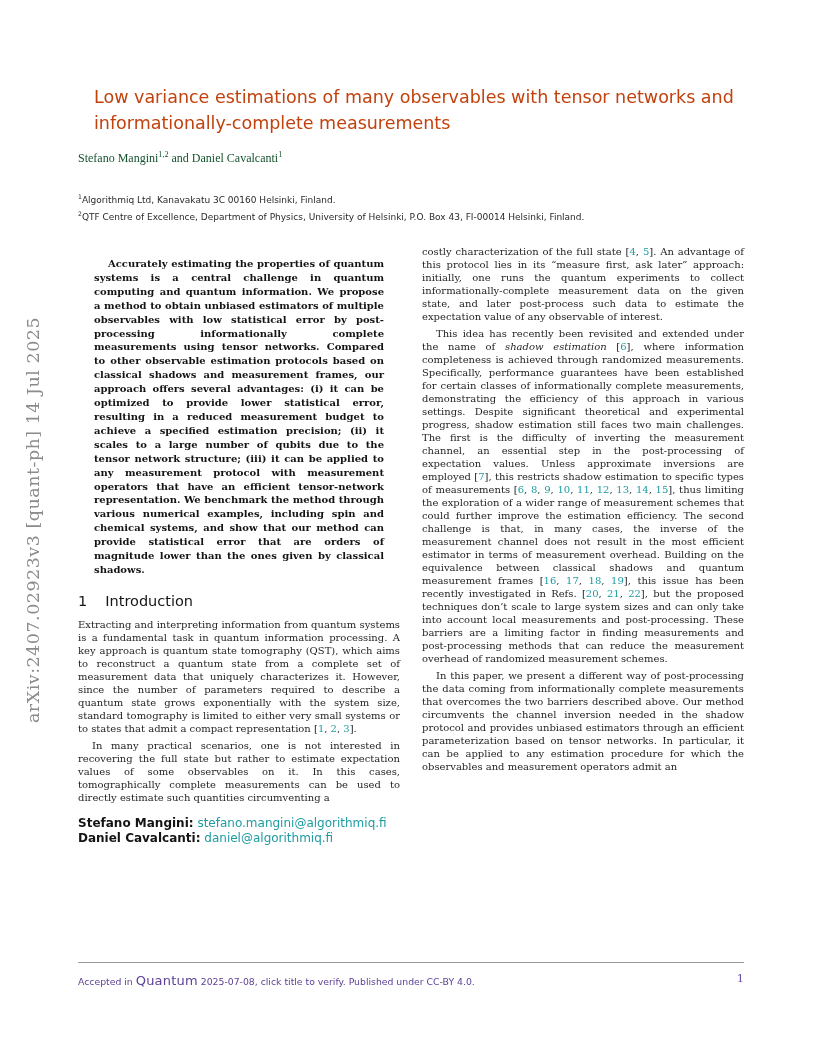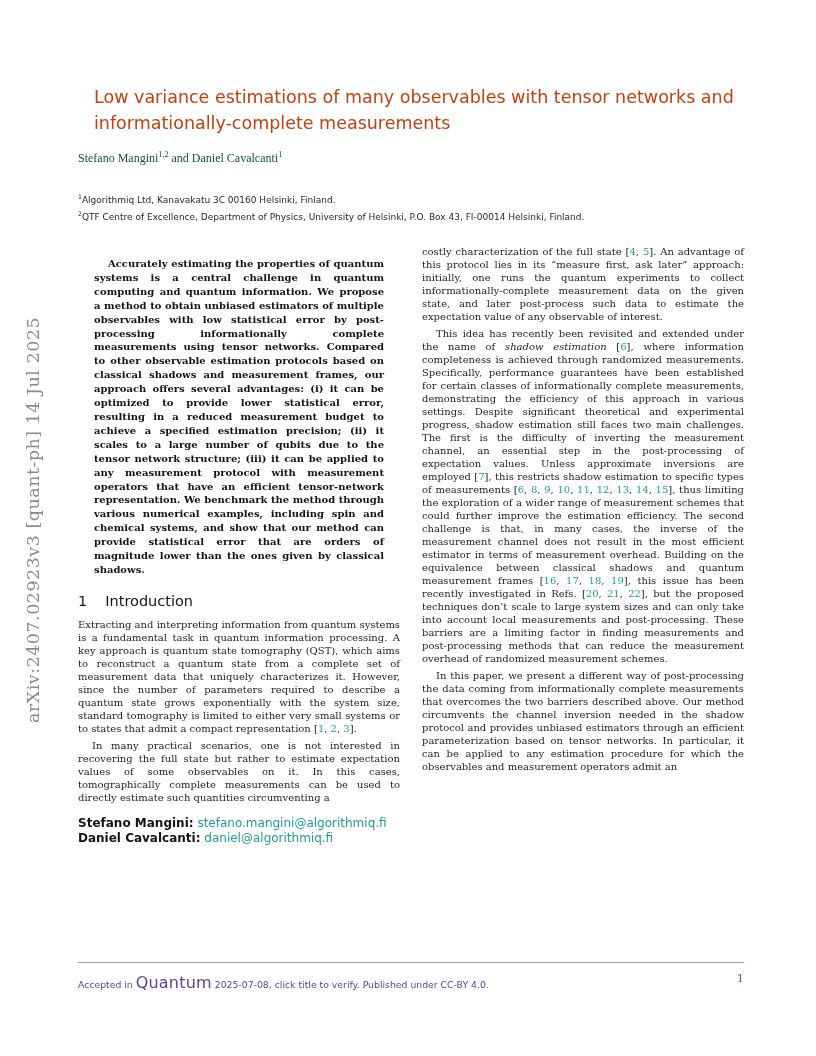--- a/index.html
+++ b/index.html
@@ -110,21 +110,21 @@
     border-top: 1px solid #9a9a9a;
   }
   .footer-note {
     position: absolute;
     left: 78px; top: 973px;
     width: 560px;
     font-family: "DejaVu Sans", sans-serif;
     font-size: 9.3px;
     color: #5d3f96;
   }
-  .journal-name { font-size: 16px; letter-spacing: 0.2px; }
+  .journal-name { font-size: 13px; letter-spacing: 0.2px; }
   .footer-page {
     position: absolute;
     right: 72px; top: 971px;
     font-family: "DejaVu Serif", serif;
     font-size: 11.5px;
     color: #6b4fa0;
   }
 </style>
 </head>
 <body>

